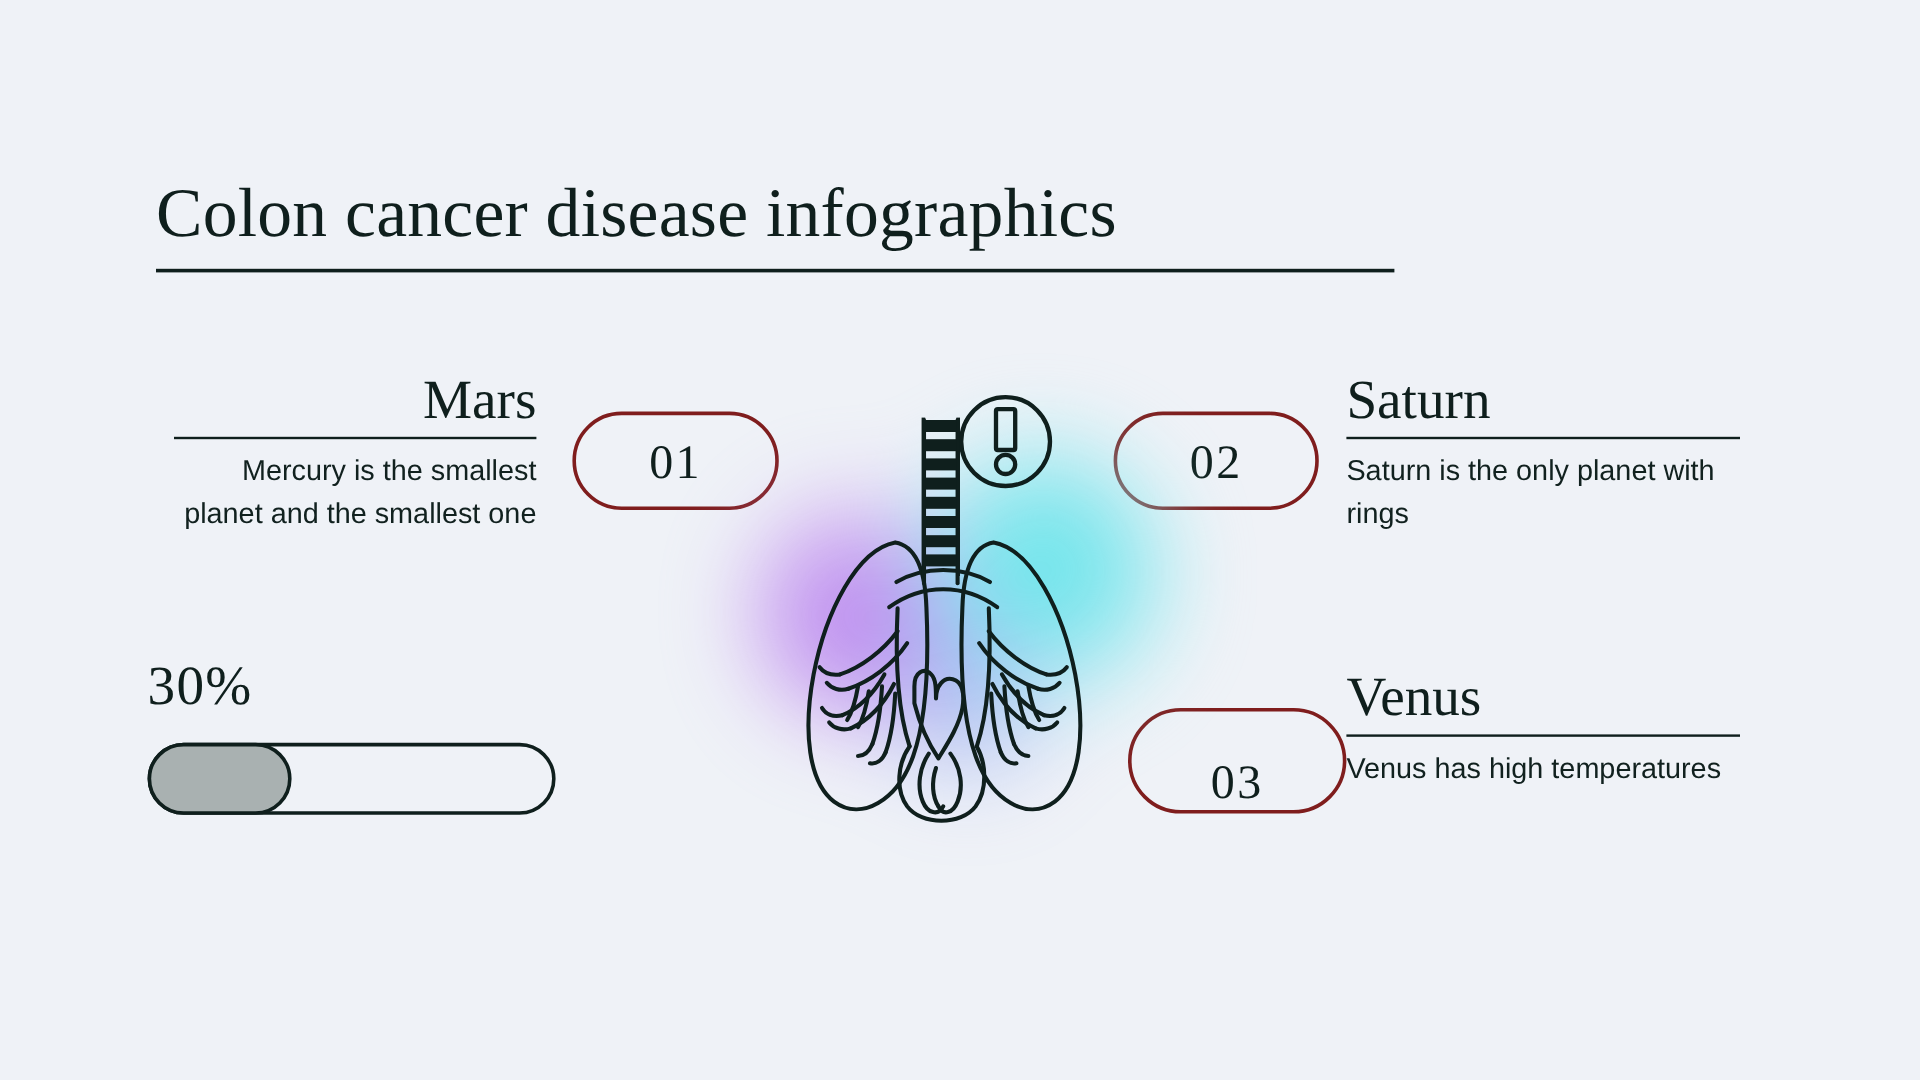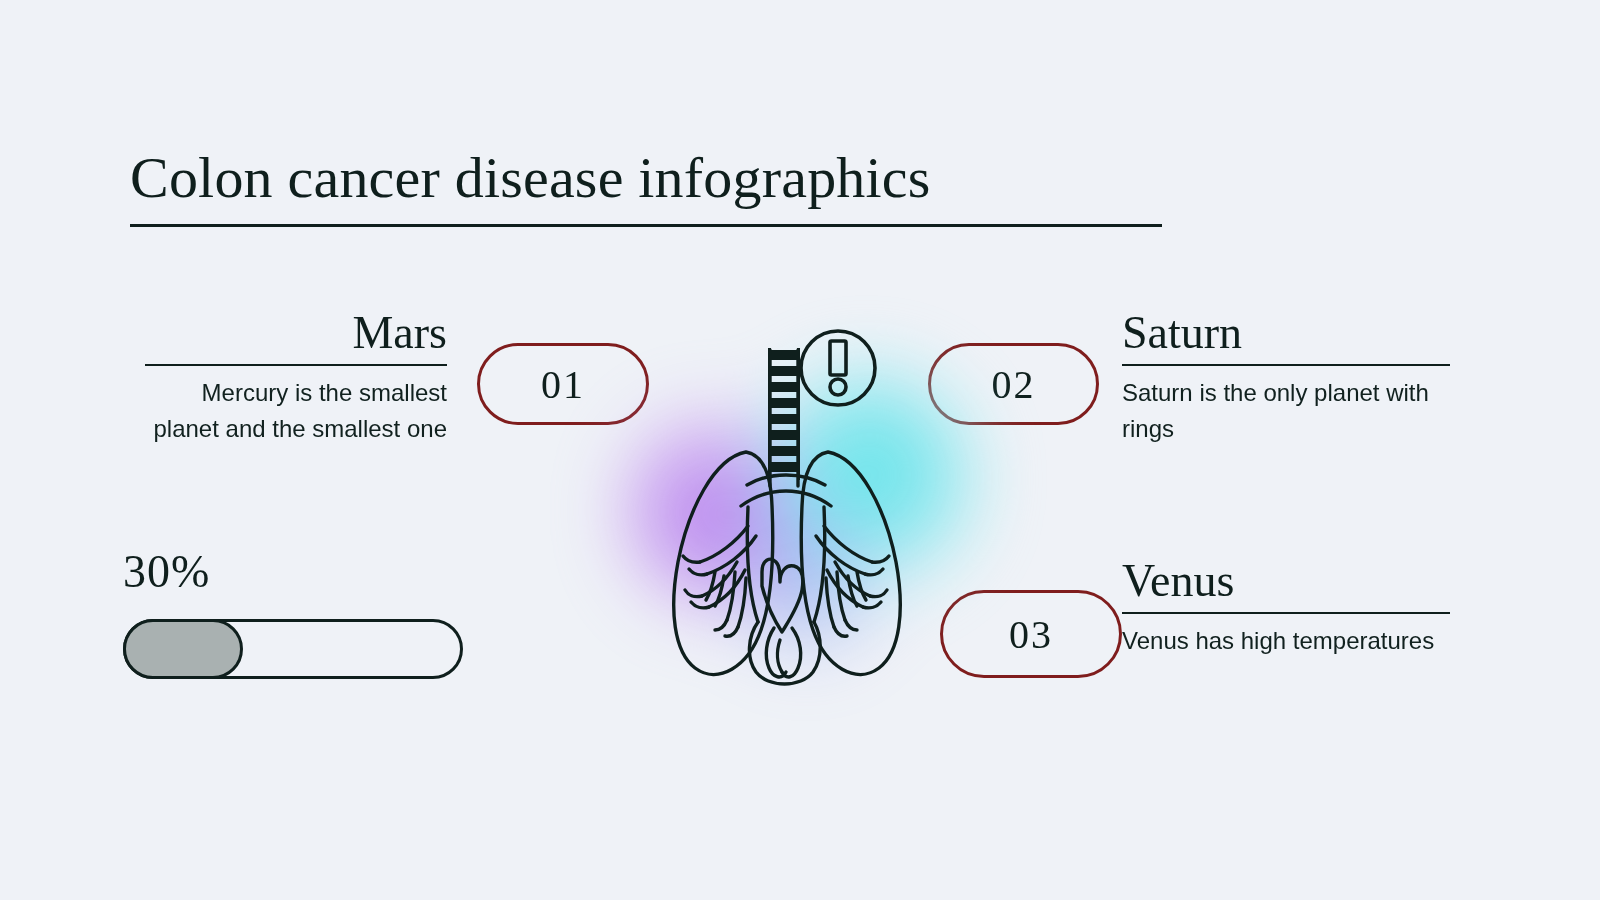--- a/index.html
+++ b/index.html
@@ -137,21 +137,21 @@
     align-items: center;
     justify-content: center;
     background: transparent;
     font-family: "Liberation Serif", serif;
     font-size: 40px;
     letter-spacing: 2px;
     color: #0f1f1d;
   }
   #pill-01 { left: 477px; top: 343px; width: 172px; height: 82px; }
   #pill-02 { left: 928px; top: 343px; width: 171px; height: 82px; }
-  #pill-03 { left: 940px; top: 590px; width: 182px; height: 88px; }
+  #pill-03 { left: 940px; top: 590px; width: 182px; height: 88px; align-items: flex-end; }
 
   
   .illustration {
     position: absolute;
     left: 596px;
     top: 310px;
     width: 380px;
     height: 380px;
   }
   .glow {

